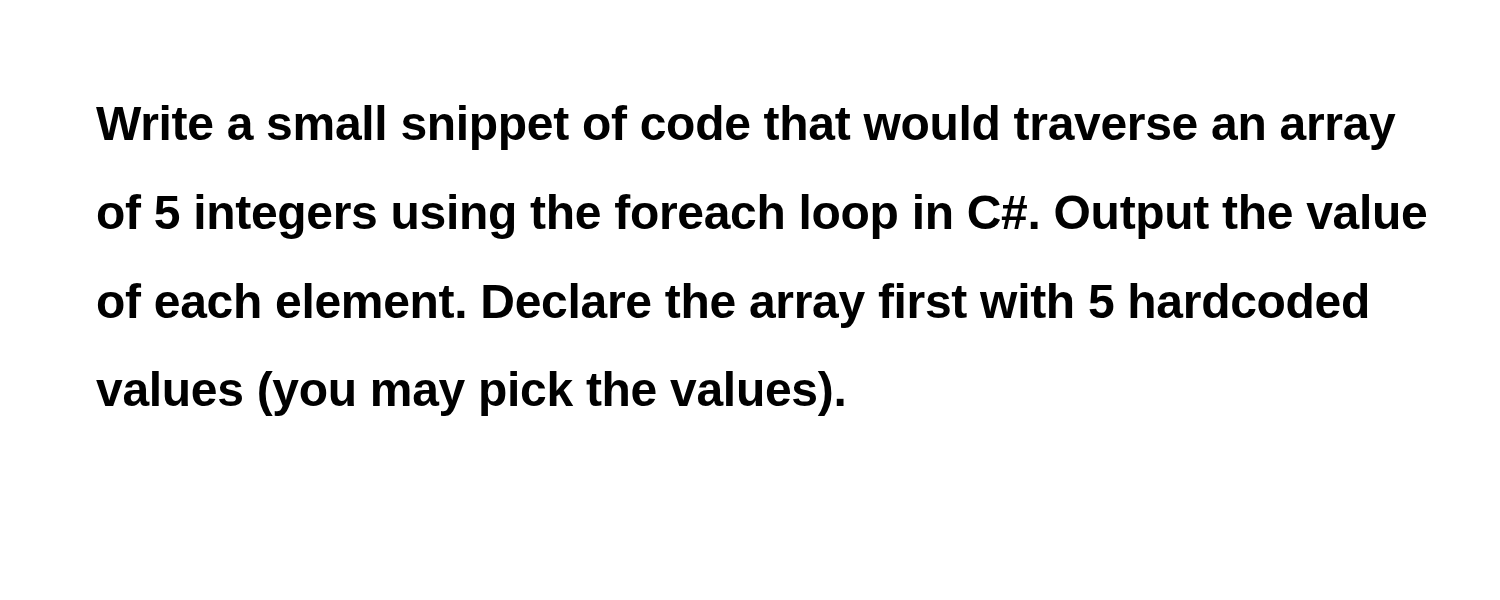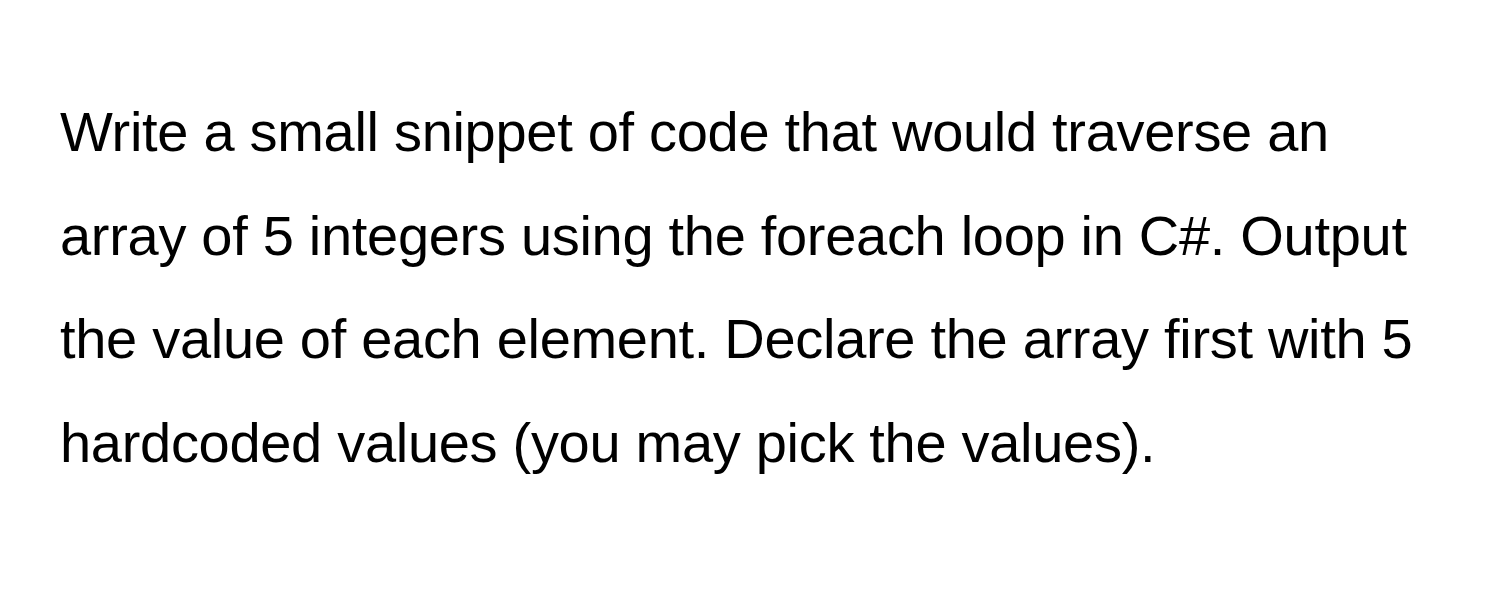--- a/index.html
+++ b/index.html
@@ -10,24 +10,25 @@
     body {
       width: 1500px;
       height: 600px;
       background: #ffffff;
       font-family: -apple-system, BlinkMacSystemFont, "Segoe UI", Helvetica, Arial, sans-serif;
       padding: 80px 60px 60px 60px;
       display: flex;
       align-items: flex-start;
     }
     .question-text {
-      font-size: 56px;
+      font-size: 48px;
       line-height: 1.85;
       color: #000000;
-      font-weight: 400;
+      font-weight: 700;
       letter-spacing: -0.3px;
       max-width: 1400px;
+      margin-left: 36px;
     }
   </style>
 </head>
 <body>
 
 <div class="question-text">Write a small snippet of code that would traverse an array of 5 integers using the foreach loop in C#. Output the value of each element. Declare the array first with 5 hardcoded values (you may pick the values).</div>
 
 </body></html>

